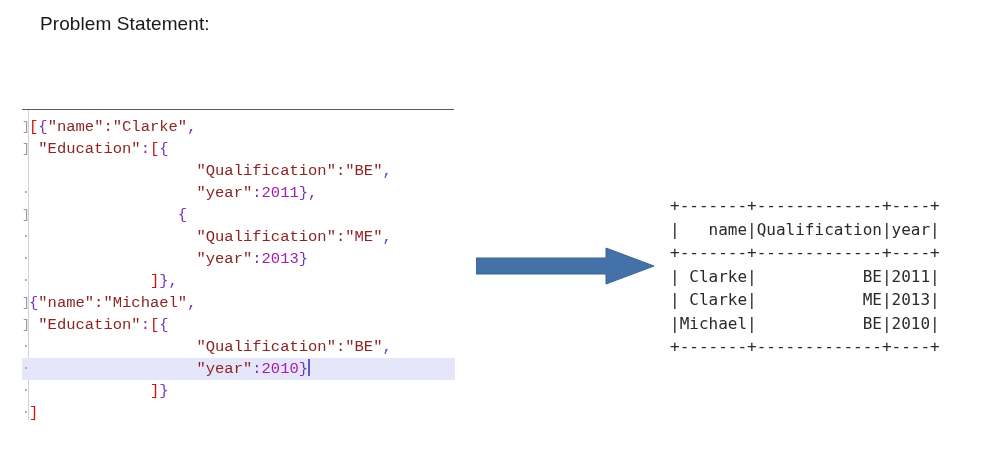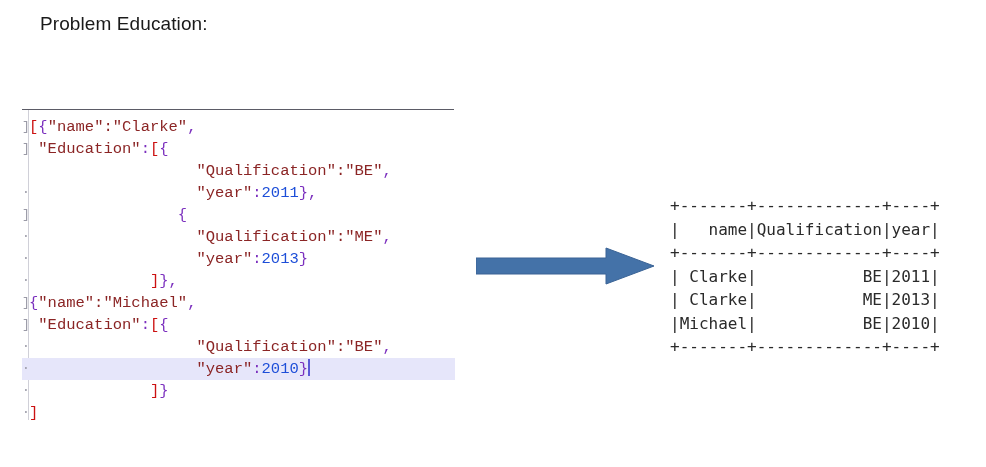--- a/index.html
+++ b/index.html
@@ -71,21 +71,21 @@
     width: 7px;
     color: #9a9aa6;
     font-size: 13px;
     overflow: hidden;
     vertical-align: top;
   }
   .code-body { display: inline-block; }
   .tok-str   { color: #8b2525; }
   .tok-punct { color: #7b2fbe; }
   .tok-brk   { color: #cc1111; }
-  .tok-num   { color: #1d4ed8; }
+  .tok-num   { color: #a21caf; }
   .tok-plain { color: #222222; }
   .caret {
     display: inline-block;
     width: 1.5px;
     height: 17px;
     background: #5a5ad6;
     vertical-align: -3px;
   }
 
   
@@ -107,21 +107,21 @@
     line-height: 23.5px;
     color: #2a2a2a;
     white-space: pre;
     letter-spacing: 0px;
   }
   .tbl-row { white-space: pre; }
 </style>
 </head>
 <body>
 
-<div id="page-title">Problem Education:</div>
+<div id="page-title">Problem Statement:</div>
 
 <div id="code-panel">
   <div id="code-gutter"></div>
   <div id="code-lines"><div class="code-line"><span class="fold">]</span><span class="code-body"><span class="tok-brk">[</span><span class="tok-punct">{</span><span class="tok-str">"name":"Clarke"</span><span class="tok-punct">,</span></span></div><div class="code-line"><span class="fold">]</span><span class="code-body"><span class="tok-plain"> </span><span class="tok-str">"Education"</span><span class="tok-punct">:</span><span class="tok-brk">[</span><span class="tok-punct">{</span></span></div><div class="code-line"><span class="fold"></span><span class="code-body"><span class="tok-plain">                  </span><span class="tok-str">"Qualification":"BE"</span><span class="tok-punct">,</span></span></div><div class="code-line"><span class="fold">·</span><span class="code-body"><span class="tok-plain">                  </span><span class="tok-str">"year"</span><span class="tok-punct">:</span><span class="tok-num">2011</span><span class="tok-punct">},</span></span></div><div class="code-line"><span class="fold">]</span><span class="code-body"><span class="tok-plain">                </span><span class="tok-punct">{</span></span></div><div class="code-line"><span class="fold">·</span><span class="code-body"><span class="tok-plain">                  </span><span class="tok-str">"Qualification":"ME"</span><span class="tok-punct">,</span></span></div><div class="code-line"><span class="fold">·</span><span class="code-body"><span class="tok-plain">                  </span><span class="tok-str">"year"</span><span class="tok-punct">:</span><span class="tok-num">2013</span><span class="tok-punct">}</span></span></div><div class="code-line"><span class="fold">·</span><span class="code-body"><span class="tok-plain">             </span><span class="tok-brk">]</span><span class="tok-punct">},</span></span></div><div class="code-line"><span class="fold">]</span><span class="code-body"><span class="tok-punct">{</span><span class="tok-str">"name":"Michael"</span><span class="tok-punct">,</span></span></div><div class="code-line"><span class="fold">]</span><span class="code-body"><span class="tok-plain"> </span><span class="tok-str">"Education"</span><span class="tok-punct">:</span><span class="tok-brk">[</span><span class="tok-punct">{</span></span></div><div class="code-line"><span class="fold">·</span><span class="code-body"><span class="tok-plain">                  </span><span class="tok-str">"Qualification":"BE"</span><span class="tok-punct">,</span></span></div><div class="code-line current"><span class="fold">·</span><span class="code-body"><span class="tok-plain">                  </span><span class="tok-str">"year"</span><span class="tok-punct">:</span><span class="tok-num">2010</span><span class="tok-punct">}</span></span><span class="caret"></span></div><div class="code-line"><span class="fold">·</span><span class="code-body"><span class="tok-plain">             </span><span class="tok-brk">]</span><span class="tok-punct">}</span></span></div><div class="code-line"><span class="fold">·</span><span class="code-body"><span class="tok-brk">]</span></span></div></div>
 </div>
 
 <div id="flow-arrow">
   <svg width="178" height="40" viewBox="0 0 178 40">
     <polygon points="0,12 130,12 130,2 178,20 130,38 130,28 0,28" fill="#4472a8" stroke="#3a6395" stroke-width="1"></polygon>
   </svg>

